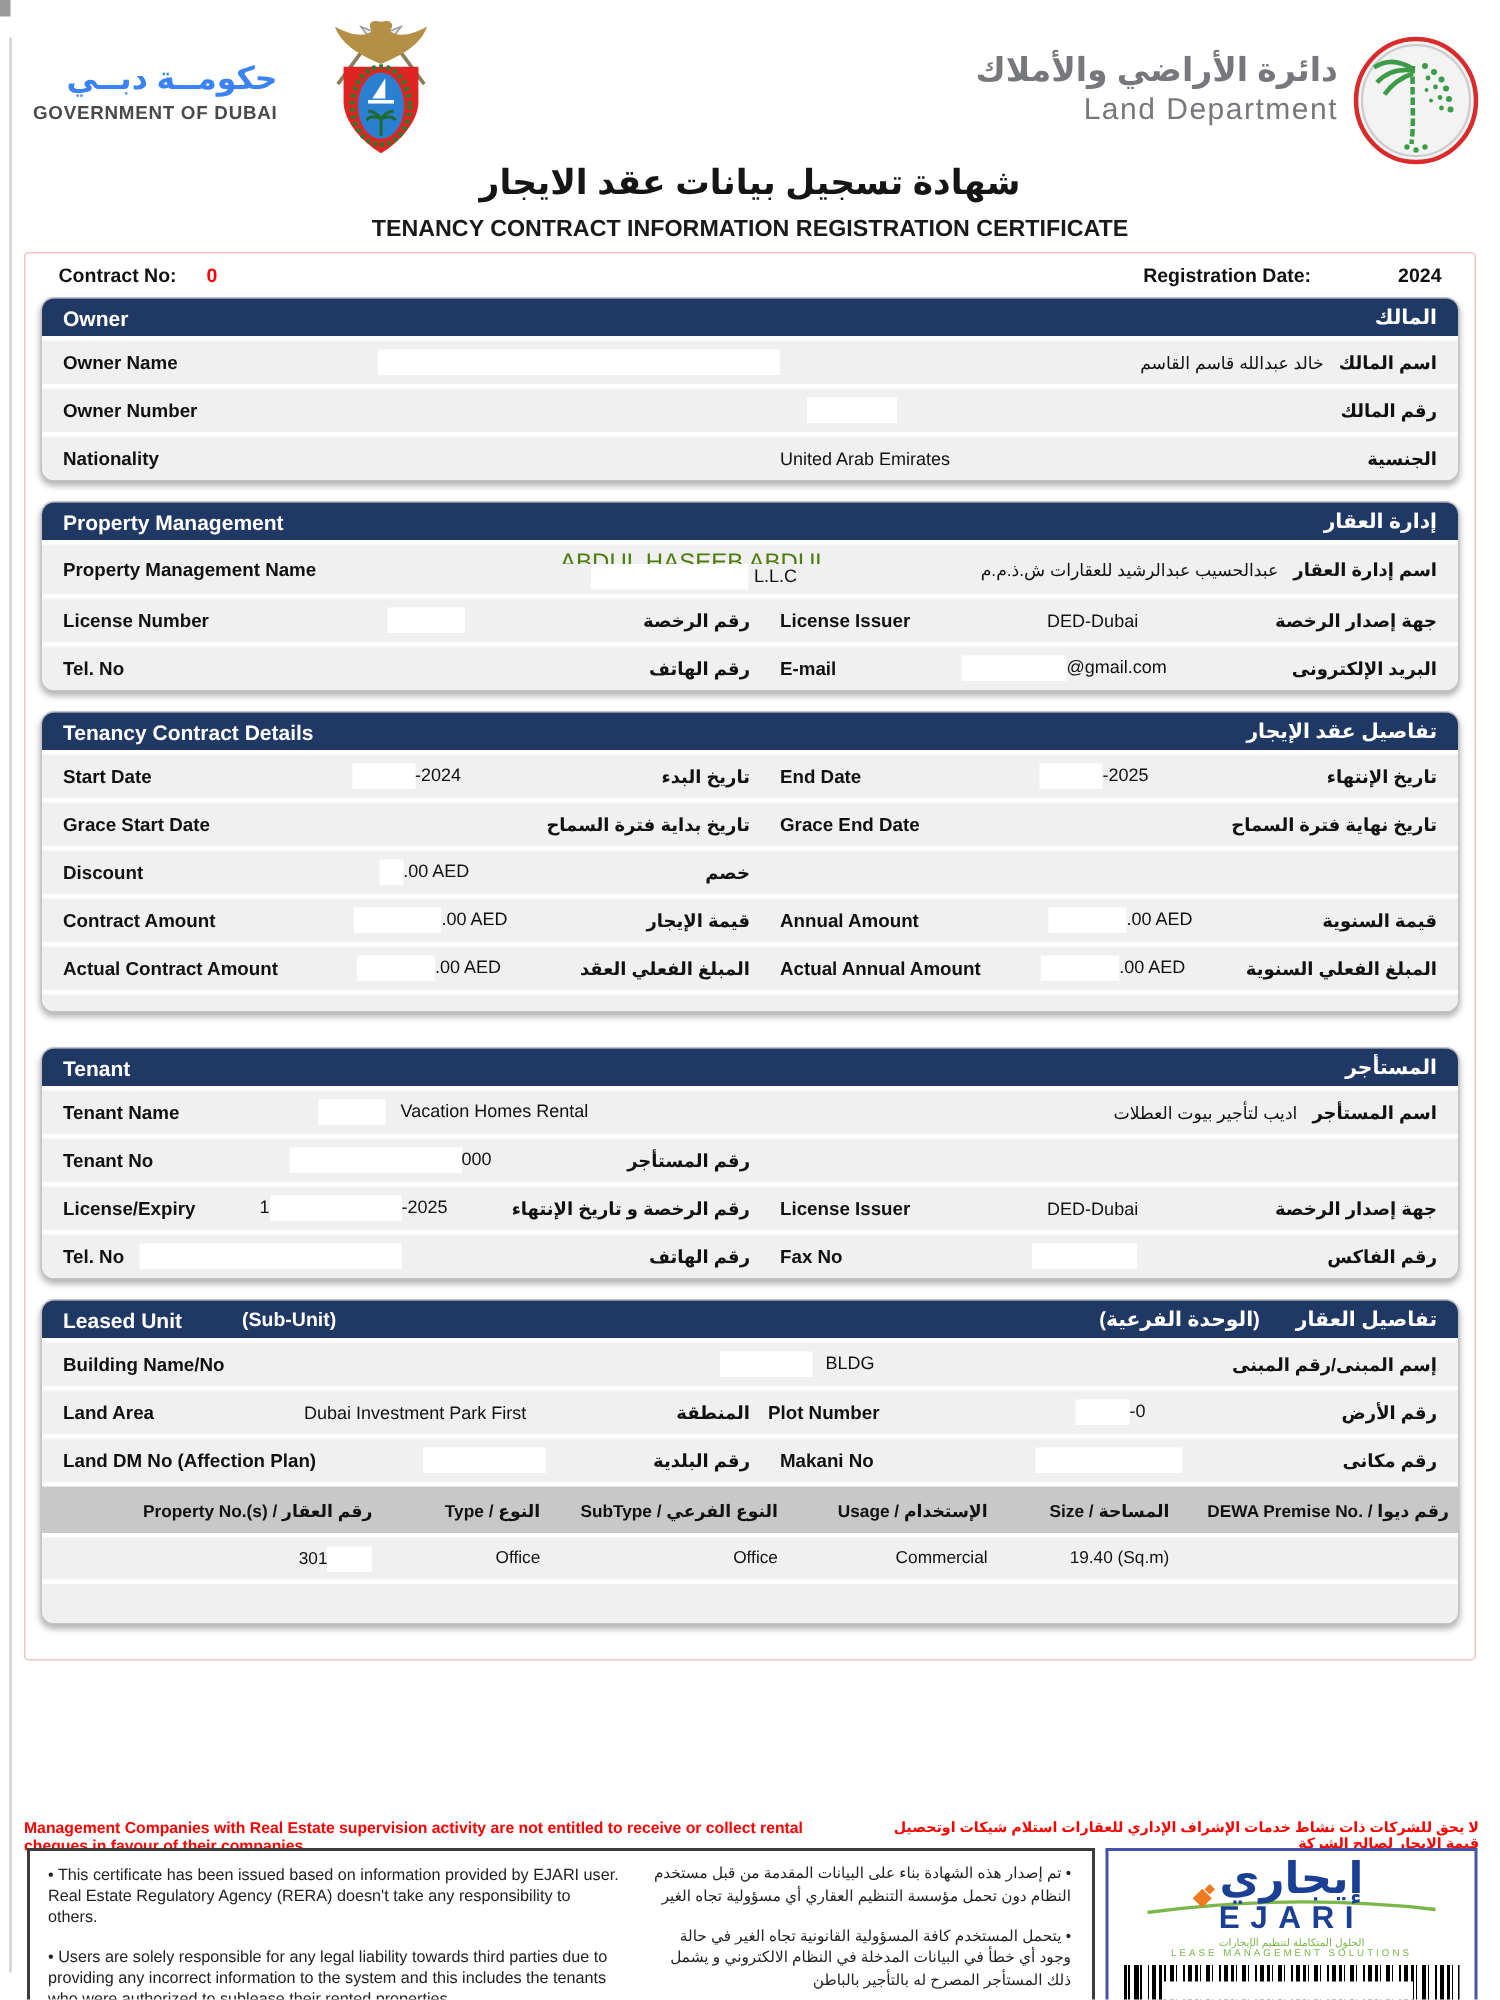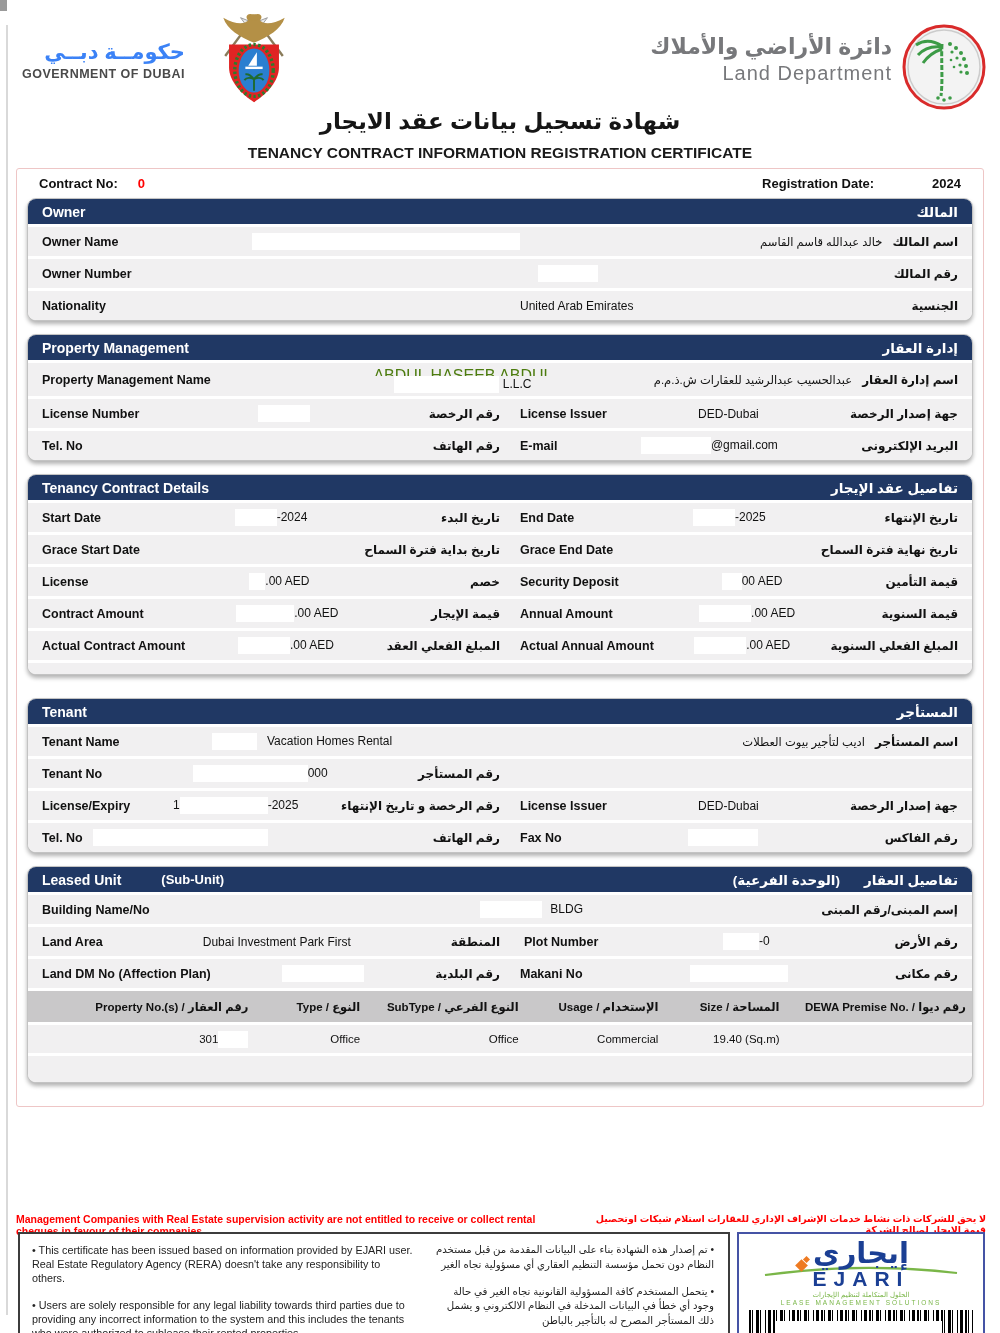--- a/index.html
+++ b/index.html
@@ -263,28 +263,23 @@
         <span class="arl">تاريخ بداية فترة السماح</span>
       </span>
       <span class="half" style="padding-left:20px">
         <span class="lbl">Grace End Date</span>
         <span class="val"></span>
         <span class="arl">تاريخ نهاية فترة السماح</span>
       </span>
     </div>
     <div class="row">
       <span class="half">
-        <span class="lbl">License</span>
+        <span class="lbl">Discount</span>
         <span class="val"><span class="redact" style="width:16px"></span><span>.00 AED</span></span>
         <span class="arl">خصم</span>
-      </span>
-      <span class="half" style="padding-left:20px">
-        <span class="lbl">Security Deposit</span>
-        <span class="val"><span class="redact" style="width:20px"></span><span>00 AED</span></span>
-        <span class="arl">قيمة التأمين</span>
       </span>
     </div>
     <div class="row">
       <span class="half">
         <span class="lbl">Contract Amount</span>
         <span class="val"><span class="redact" style="width:58px"></span><span>.00 AED</span></span>
         <span class="arl">قيمة الإيجار</span>
       </span>
       <span class="half" style="padding-left:20px">
         <span class="lbl">Annual Amount</span>
@@ -371,21 +366,21 @@
       <span class="ar-pair">
           <span class="arl">إسم المبنى/رقم المبنى</span>
         </span>
     </div>
     <div class="row">
       <span class="half">
         <span class="lbl">Land Area</span>
         <span class="val">Dubai Investment Park First</span>
         <span class="arl">المنطقة</span>
       </span>
-      <span class="half" style="padding-left:24px">
+      <span class="half" style="padding-left:12px">
         <span class="lbl">Plot Number</span>
         <span class="val"><span class="redact" style="width:36px"></span><span>-0</span></span>
         <span class="arl">رقم الأرض</span>
       </span>
     </div>
     <div class="row">
       <span class="half">
         <span class="lbl">Land DM No (Affection Plan)</span>
         <span class="val"><span class="redact" style="width:82px"></span></span>
         <span class="arl">رقم البلدية</span>

